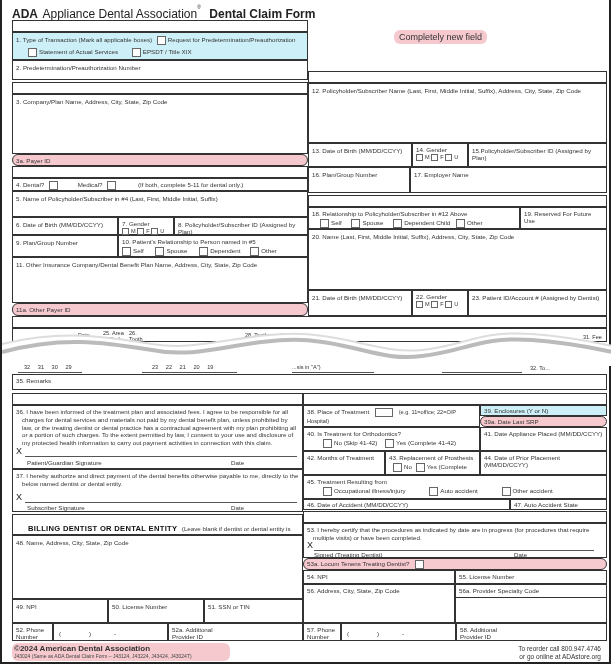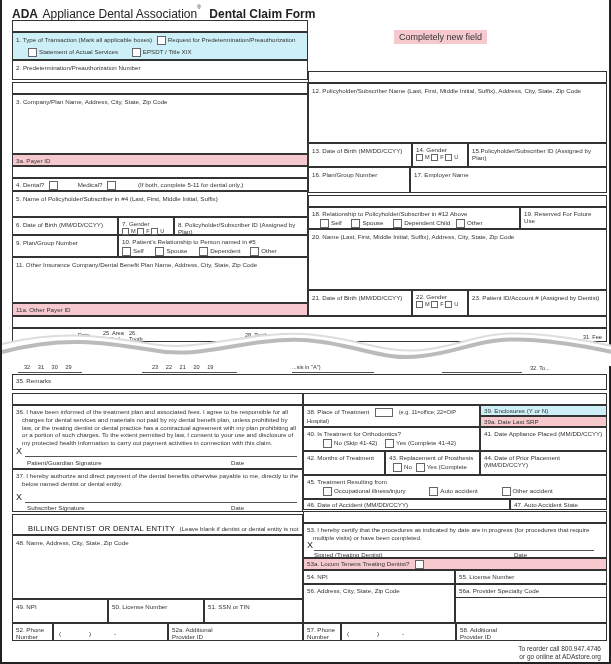--- a/index.html
+++ b/index.html
@@ -1,24 +1,24 @@
 <!DOCTYPE html>
 <html><head>
 <meta charset="utf-8">
 <style>
   * { box-sizing: border-box; margin: 0; padding: 0; }
   body { width: 611px; height: 664px; background: #fff; font-family: "Liberation Sans", sans-serif; color: #222; position: relative; overflow: hidden; }
   .page { position: absolute; left: 0; top: 0; width: 611px; height: 664px; border: 2px solid #222; border-top: none; border-bottom: 2px solid #222; }
   .abs { position: absolute; }
   .box { position: absolute; border: 1px solid #333; background: #fff; }
   .lbl { font-size: 6.2px; color: #333; line-height: 1.15; }
-  .sec { font-size: 7.6px; font-weight: normal; letter-spacing: 0.3px; color: #111; padding-left: 12px; }
+  .sec { font-size: 7.6px; font-weight: bold; letter-spacing: 0.3px; color: #111; padding-left: 12px; }
   .cb { display: inline-block; width: 9px; height: 9px; border: 1px solid #666; background: #fff; vertical-align: middle; margin-right: 2px; }
   .blue { background: #cdf0f8; }
-  .pink { background: #f6c9cf; }
+  .pink { background: #f6c9cf; border-radius: 6px; }
   .title { position: absolute; left: 10px; top: 4px; white-space: nowrap; }
   .title .ada { font-size: 12px; font-weight: bold; text-align: right; }
   .title .assoc { font-size: 12px; }
   .title .sup { font-size: 5px; vertical-align: top; }
   .title .dcf { font-size: 12px; font-weight: bold; margin-left: 4px; }
   .legend { position: absolute; font-size: 9px; padding: 2px 5px; color: #333; }
   .sigline { position: absolute; height: 0; border-top: 1px solid #555; }
   .wave { position: absolute; left: 0; width: 611px; }
   .small { font-size: 5.6px; }
 </style>
@@ -326,18 +326,22 @@
   </div>
   <div class="box" style="left:339px;top:623px;width:115px;height:18px;">
     <span class="abs lbl" style="left:5px;top:6px;">(</span>
     <span class="abs lbl" style="left:35px;top:6px;">)</span>
     <span class="abs lbl" style="left:60px;top:6px;">-</span>
   </div>
   <div class="box" style="left:454px;top:623px;width:151px;height:18px;padding:2px 3px;">
     <div class="lbl" style="width:48px;">58. Additional Provider ID</div>
   </div>
 
+  <div class="abs pink" style="left:10px;top:643px;width:218px;height:18px;padding:1px 2px;">
+    <div style="font-size:8px;font-weight:bold;color:#333;">©2024 American Dental Association</div>
+    <div style="font-size:5px;color:#444;">J43024 (Same as ADA Dental Claim Form – J43124, J43224, J43424, J43024T)</div>
+  </div>
   <div class="abs" style="right:8px;top:645px;text-align:right;font-size:6.5px;color:#333;line-height:1.2;">
     <div>To reorder call 800.947.4746</div>
     <div>or go online at ADAstore.org</div>
   </div>
 
 </div>
 
 </body></html>

